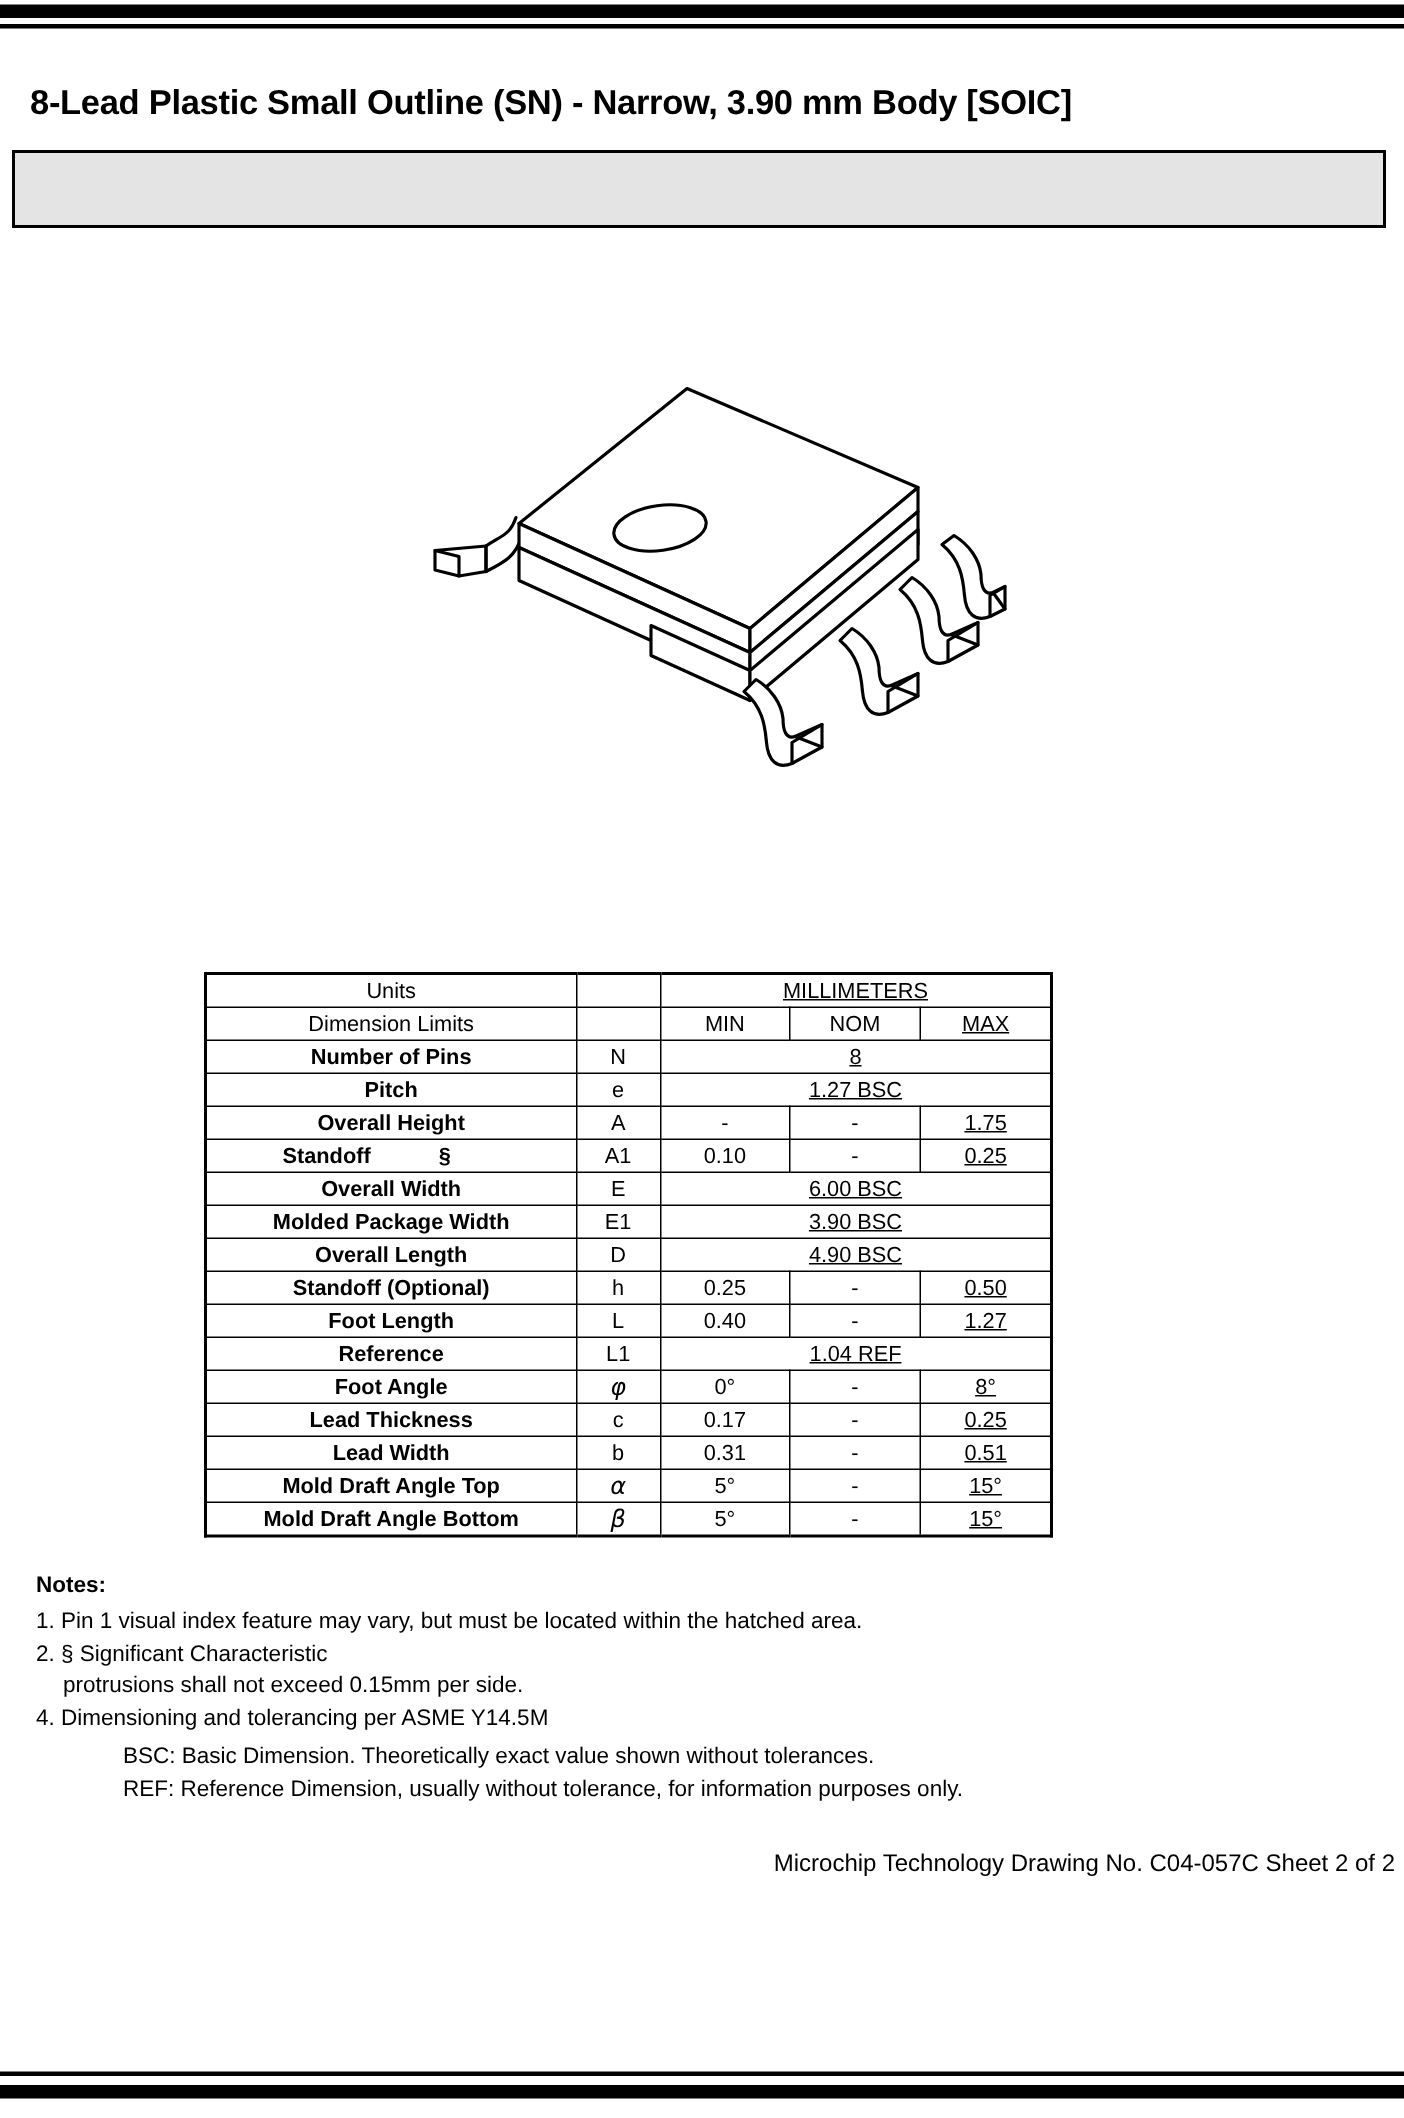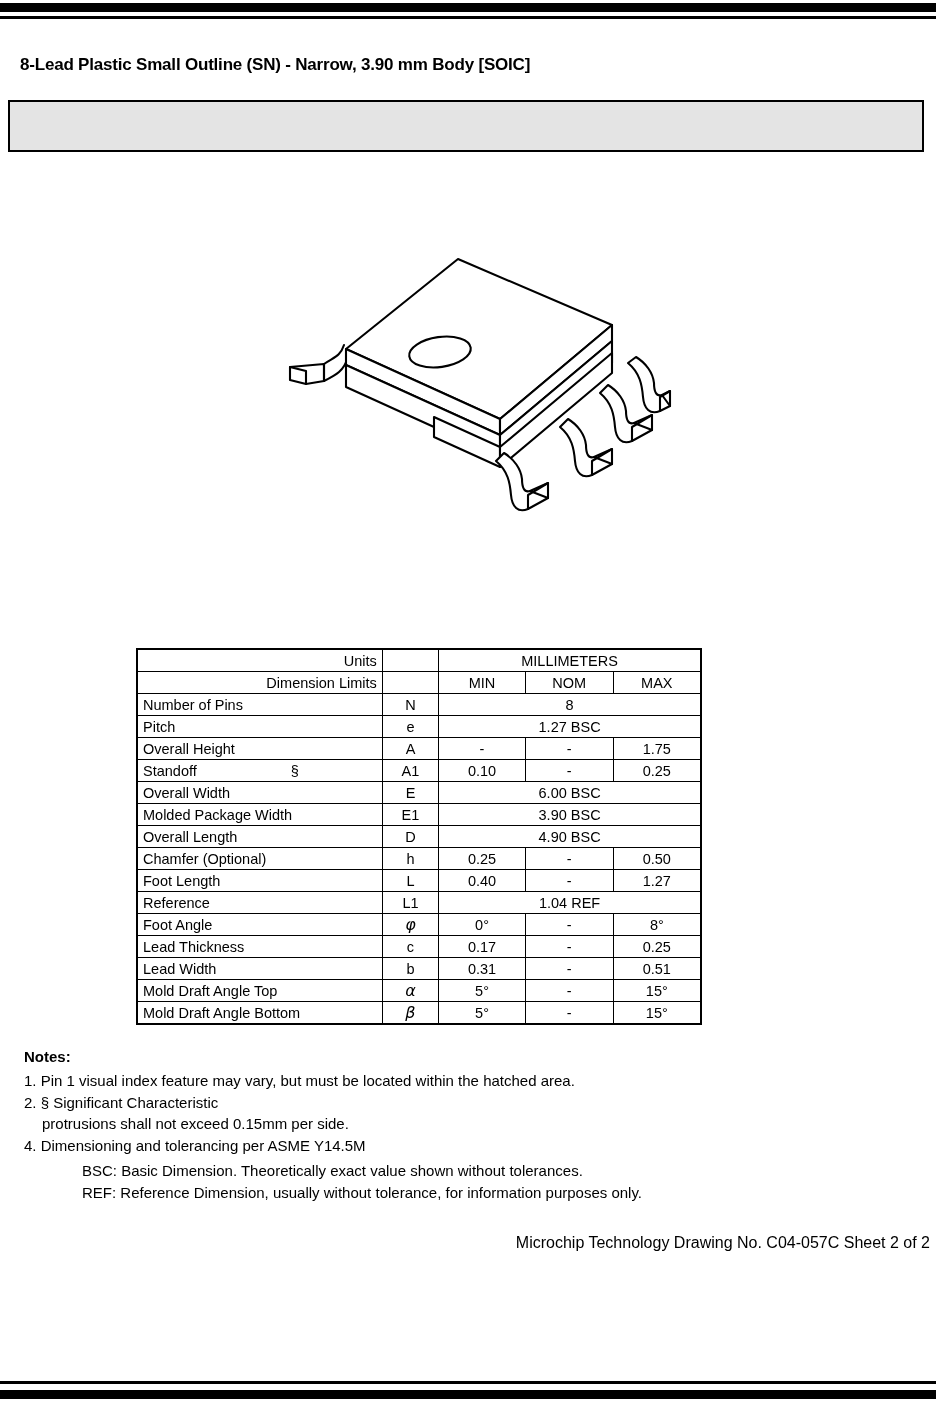--- a/index.html
+++ b/index.html
@@ -34,21 +34,21 @@
   #top-rule-thick { top: 3px; }
   #top-rule-thin  { top: 16px; }
   #bot-rule-thin  { top: 1381px; }
   #bot-rule-thick { top: 1390px; }
 
   
   #page-title {
     position: absolute;
     left: 20px;
     top: 55px;
-    font-size: 17px;
+    font-size: 23px;
     font-weight: bold;
     letter-spacing: -0.2px;
     white-space: nowrap;
   }
 
   
   #drawing-panel {
     position: absolute;
     left: 8px;
     top: 100px;
@@ -81,24 +81,24 @@
   #dimension-table td {
     border: 1px solid #000000;
     height: 21px;
     padding: 0 5px;
     line-height: 20px;
     white-space: nowrap;
   }
   #dimension-table .outer-top td    { border-top-width: 2px; }
   #dimension-table .outer-bottom td { border-bottom-width: 2px; }
   #dimension-table td.first-col { border-left-width: 2px; }
-  #dimension-table td.last-col  { border-right-width: 2px; }
-
-  .c-desc   { width: 252px; text-align: left; }
-  .c-desc-r { width: 252px; text-align: right; }
+  #dimension-table td.last-col  { border-right-width: 2px; text-decoration: underline; }
+
+  .c-desc   { width: 252px; text-align: center; font-weight: bold; }
+  .c-desc-r { width: 252px; text-align: center; }
   .c-sym    { width: 52px;  text-align: center; }
   .c-val    { width: 87px;  text-align: center; }
   .c-span3  { text-align: center; }
   .greek    { font-style: italic; font-size: 16px; font-family: "DejaVu Sans", sans-serif; }
   .sig-mark { float: right; padding-right: 78px; }
 
   
   #notes-heading {
     position: absolute;
     left: 24px;
@@ -251,21 +251,21 @@
         <td class="c-desc first-col">Molded Package Width</td>
         <td class="c-sym">E1</td>
         <td class="c-span3 last-col" colspan="3">3.90 BSC</td>
       </tr>
       <tr>
         <td class="c-desc first-col">Overall Length</td>
         <td class="c-sym">D</td>
         <td class="c-span3 last-col" colspan="3">4.90 BSC</td>
       </tr>
       <tr>
-        <td class="c-desc first-col">Chamfer (Optional)</td>
+        <td class="c-desc first-col">Standoff (Optional)</td>
         <td class="c-sym">h</td>
         <td class="c-val">0.25</td>
         <td class="c-val">-</td>
         <td class="c-val last-col">0.50</td>
       </tr>
       <tr>
         <td class="c-desc first-col">Foot Length</td>
         <td class="c-sym">L</td>
         <td class="c-val">0.40</td>
         <td class="c-val">-</td>

